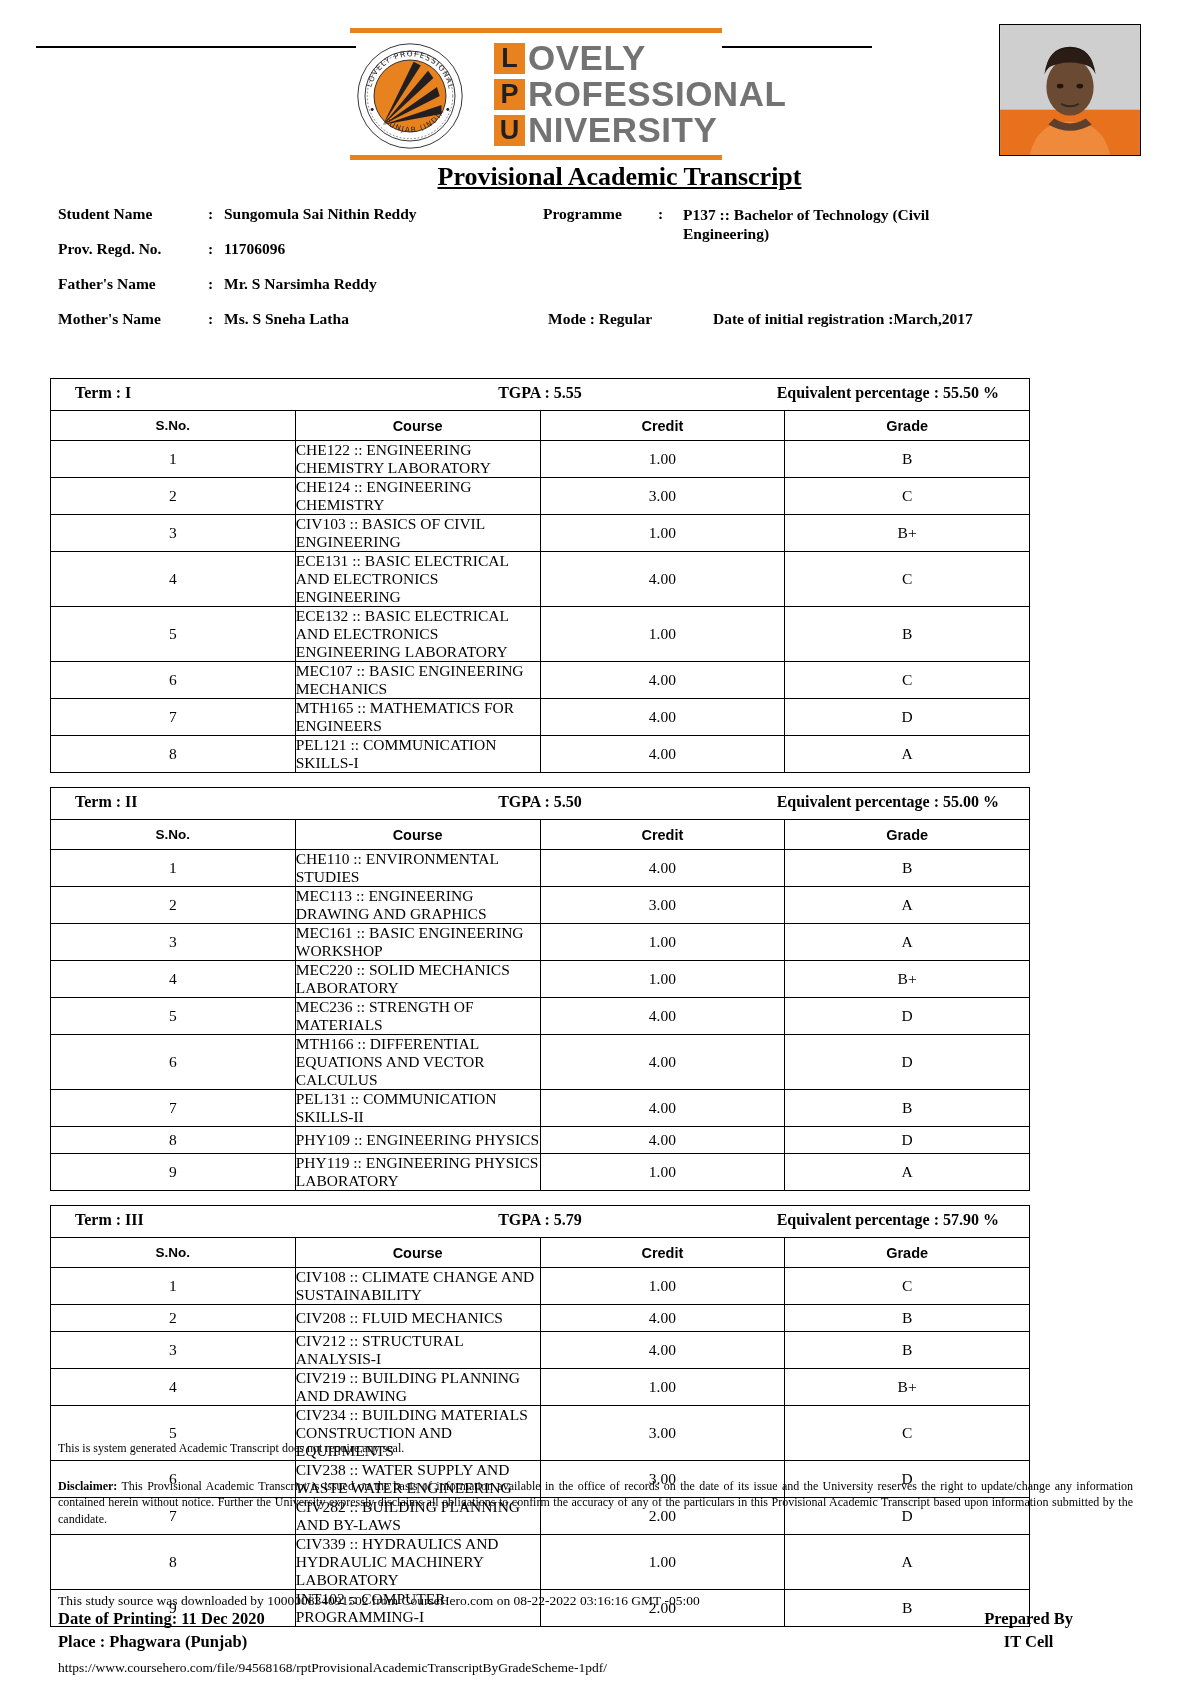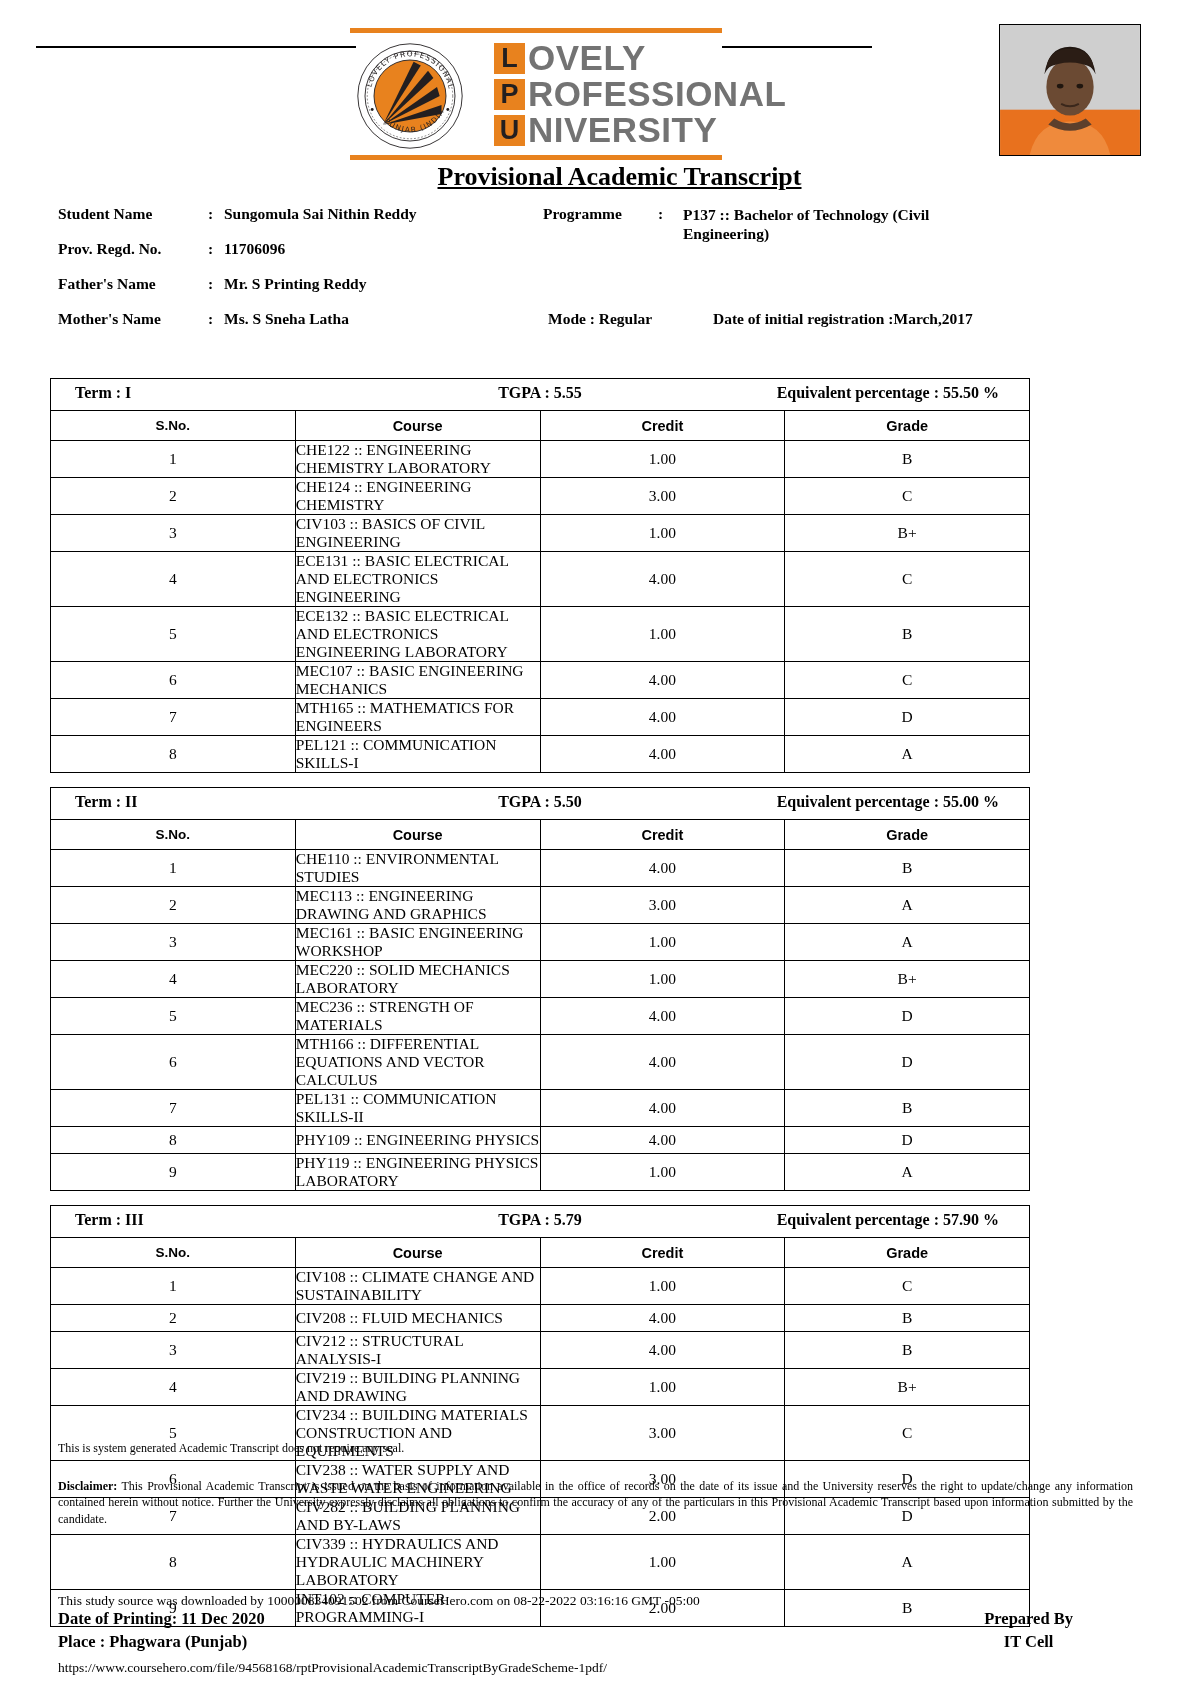--- a/index.html
+++ b/index.html
@@ -300,21 +300,21 @@
 
   <div class="info-row">
     <span class="lbl">Prov.  Regd. No.</span>
     <span class="colon">:</span>
     <span class="val">11706096</span>
   </div>
 
   <div class="info-row">
     <span class="lbl">Father's Name</span>
     <span class="colon">:</span>
-    <span class="val">Mr. S Printing Reddy</span>
+    <span class="val">Mr. S Narsimha Reddy</span>
   </div>
 
   <div class="info-row mode-row">
     <span class="lbl">Mother's Name</span>
     <span class="colon">:</span>
     <span class="val">Ms. S Sneha Latha</span>
     <span class="mode">Mode : Regular</span>
     <span class="reg">Date of initial registration :March,2017</span>
   </div>
 

